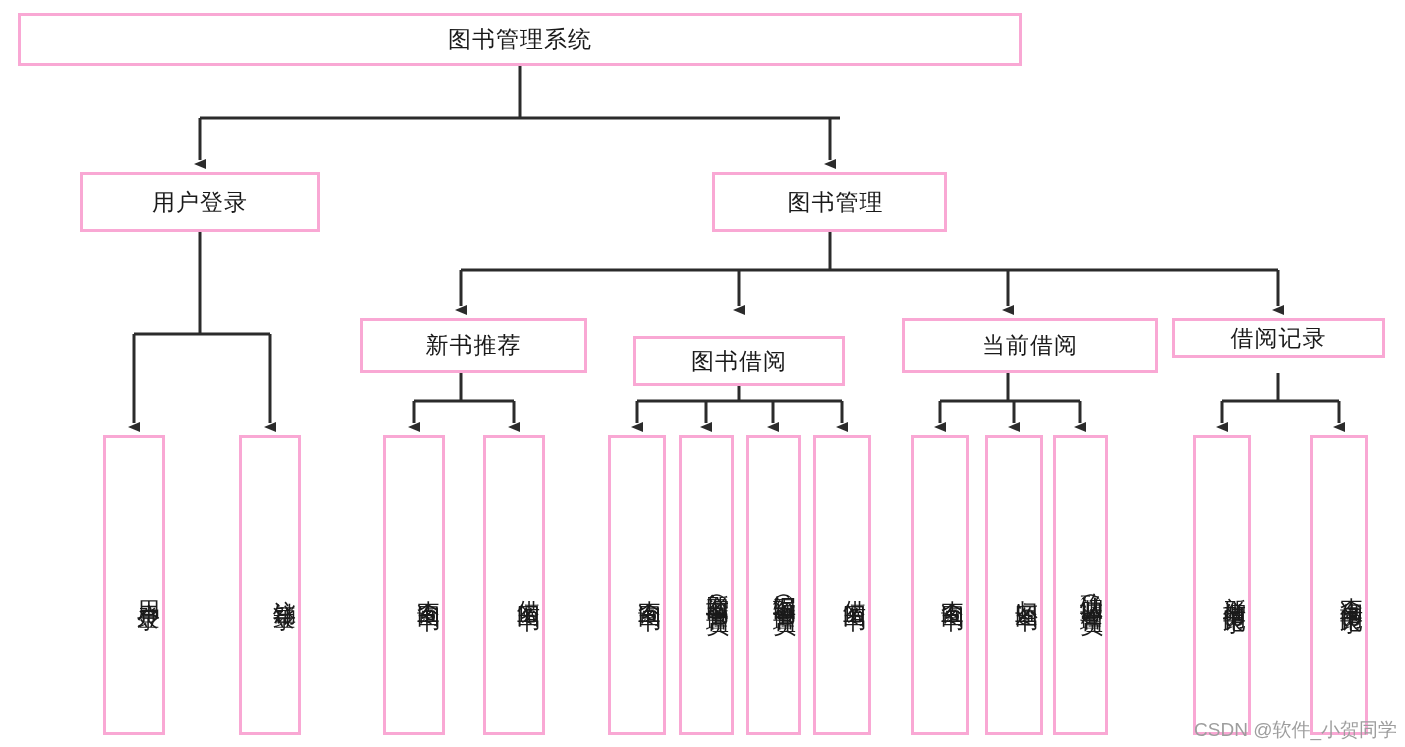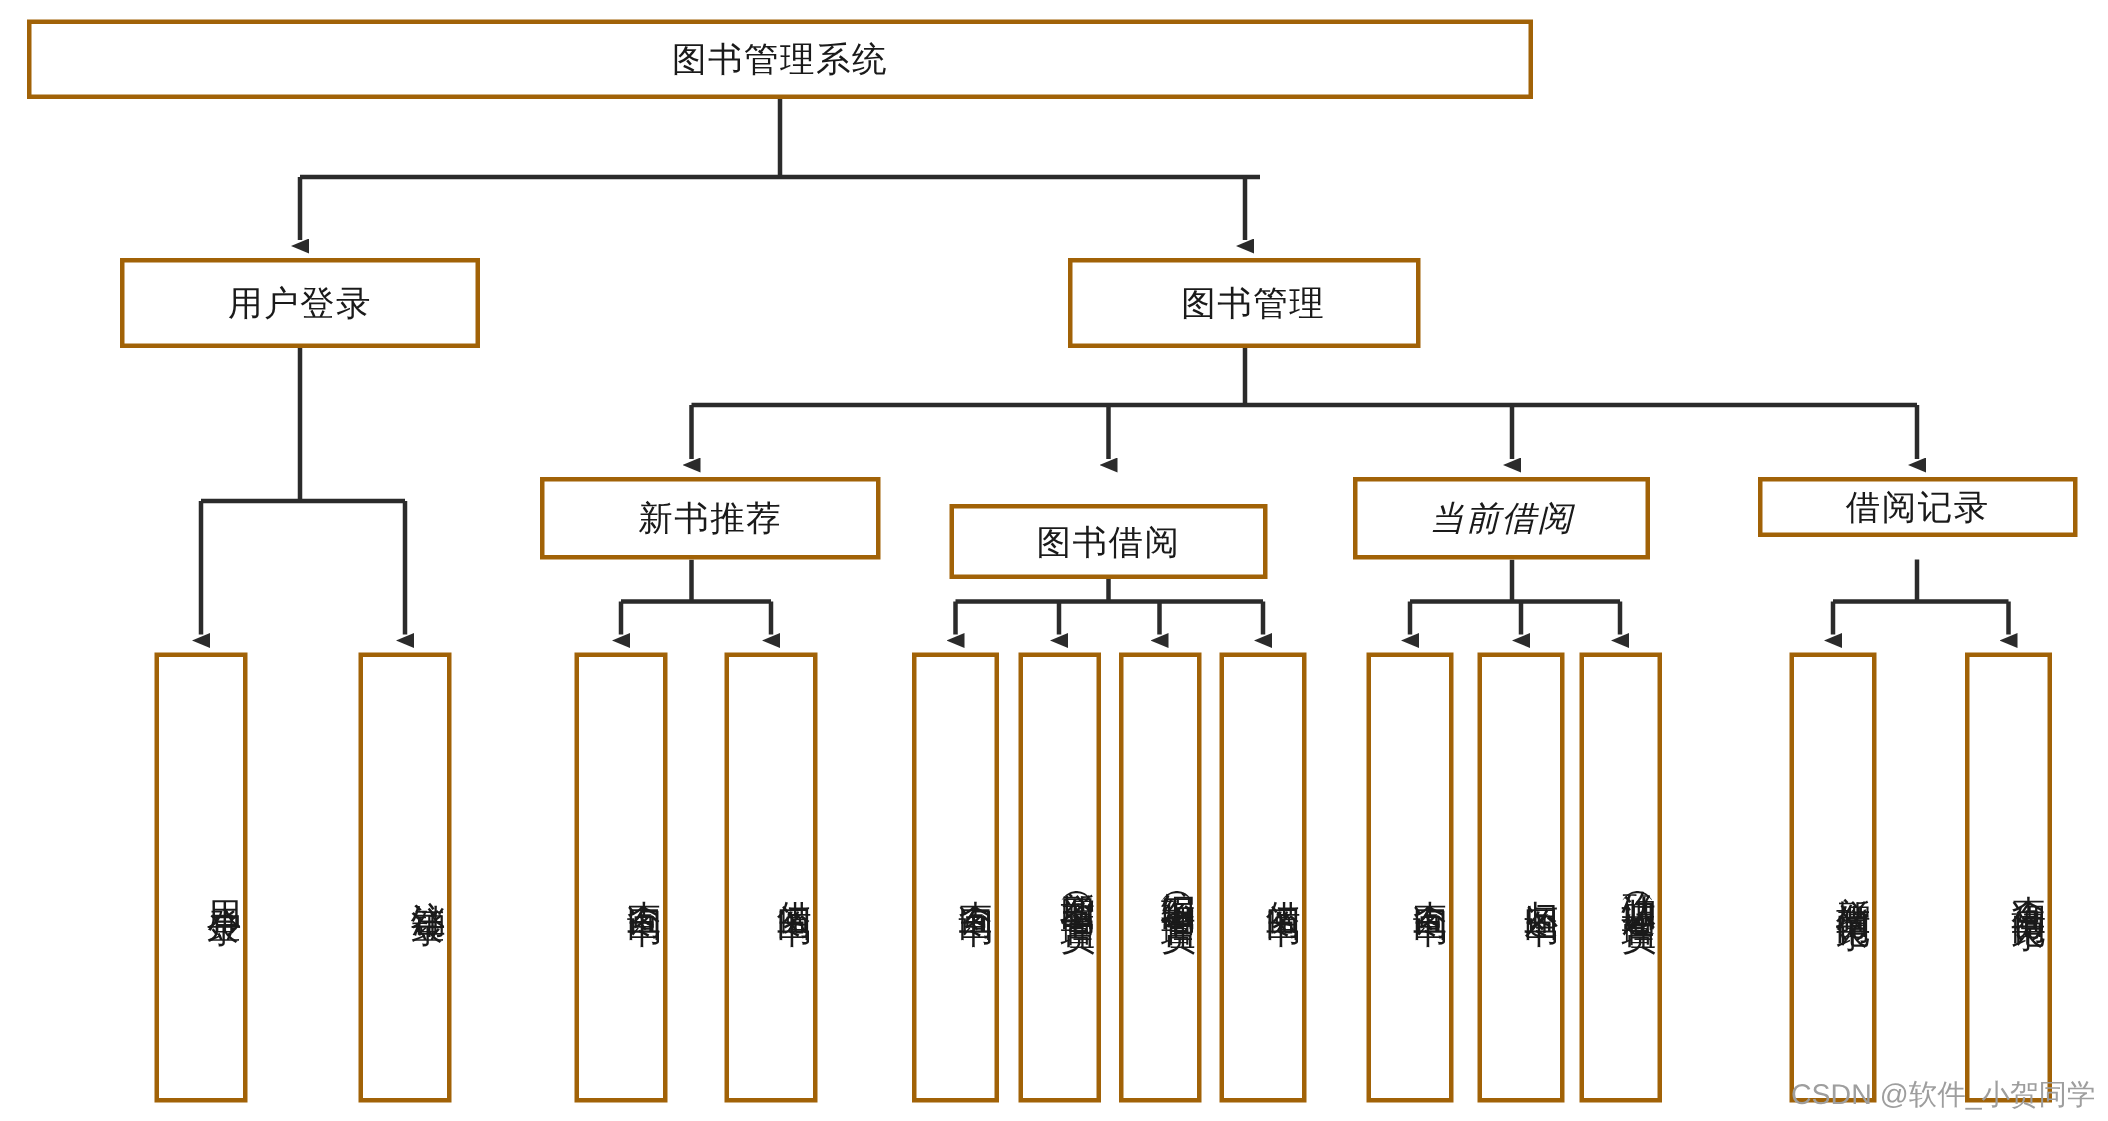--- a/index.html
+++ b/index.html
@@ -13,21 +13,21 @@
   #canvas {
     position: relative;
     width: 1405px;
     height: 747px;
     background: #ffffff;
     overflow: hidden;
   }
   .node {
     position: absolute;
     box-sizing: border-box;
-    border: 3px solid #a16207;
+    border: 3px solid #f9a8d4;
     background: #ffffff;
     display: flex;
     align-items: center;
     justify-content: center;
     color: #1a1a1a;
     z-index: 2;
   }
   .node.h {
     font-size: 23px;
     letter-spacing: 1px;
@@ -122,21 +122,21 @@
     </g>
   </svg>
 
   <div class="node h" id="n-root" style="left: 18px; top: 13px; width: 1004px; height: 53px;">图书管理系统</div>
 
   <div class="node h" id="n-l2-0" style="left: 80px; top: 172px; width: 240px; height: 60px;">用户登录</div>
   <div class="node h" id="n-l2-1" style="left: 712px; top: 172px; width: 235px; height: 60px; padding-left: 12px;">图书管理</div>
 
   <div class="node h" id="n-l3-0" style="left: 360px; top: 318px; width: 227px; height: 55px;">新书推荐</div>
   <div class="node h" id="n-l3-1" style="left: 633px; top: 336px; width: 212px; height: 50px;">图书借阅</div>
-  <div class="node h" id="n-l3-2" style="left: 902px; top: 318px; width: 198px; height: 55px; font-style: italic;">当前借阅</div>
+  <div class="node h" id="n-l3-2" style="left: 902px; top: 318px; width: 256px; height: 55px;">当前借阅</div>
   <div class="node h" id="n-l3-3" style="left: 1172px; top: 318px; width: 213px; height: 40px;">借阅记录</div>
 
   <div class="node v" id="n-lf-0" style="left: 103px; top: 435px; width: 62px; height: 300px;">
       <span class="vtxt">用户登录</span>
     </div>
   <div class="node v" id="n-lf-1" style="left: 239px; top: 435px; width: 62px; height: 300px;">
       <span class="vtxt">注销登录</span>
     </div>
   <div class="node v" id="n-lf-2" style="left: 383px; top: 435px; width: 62px; height: 300px;">
       <span class="vtxt">查询图书</span>

